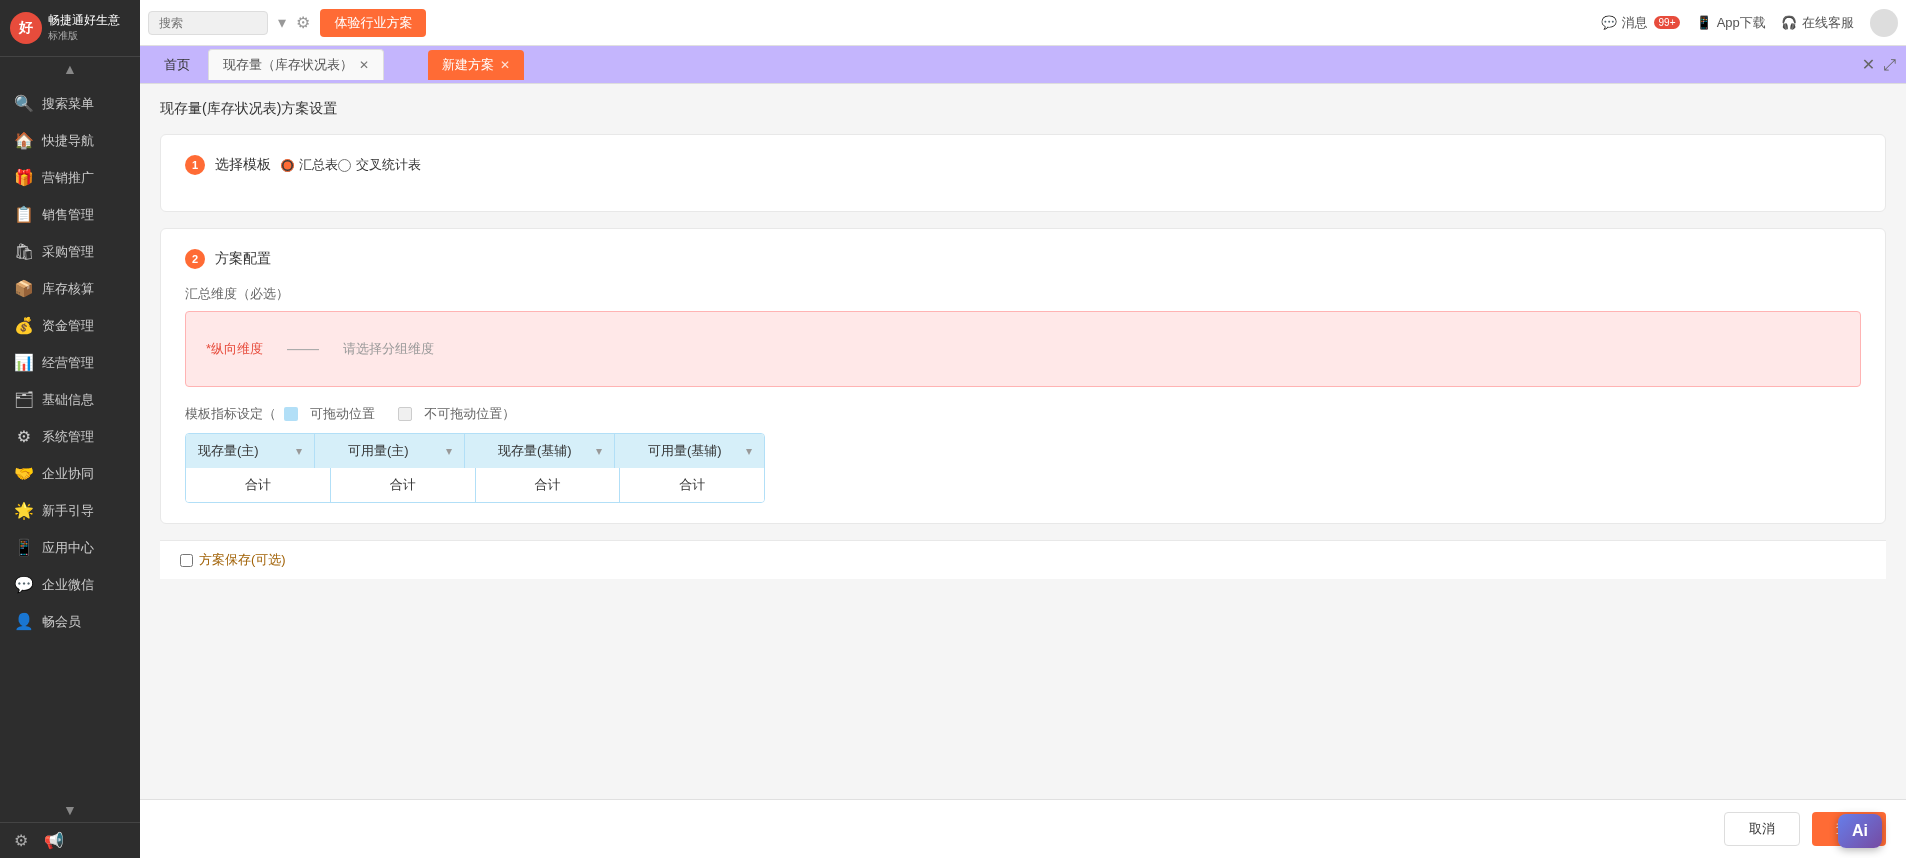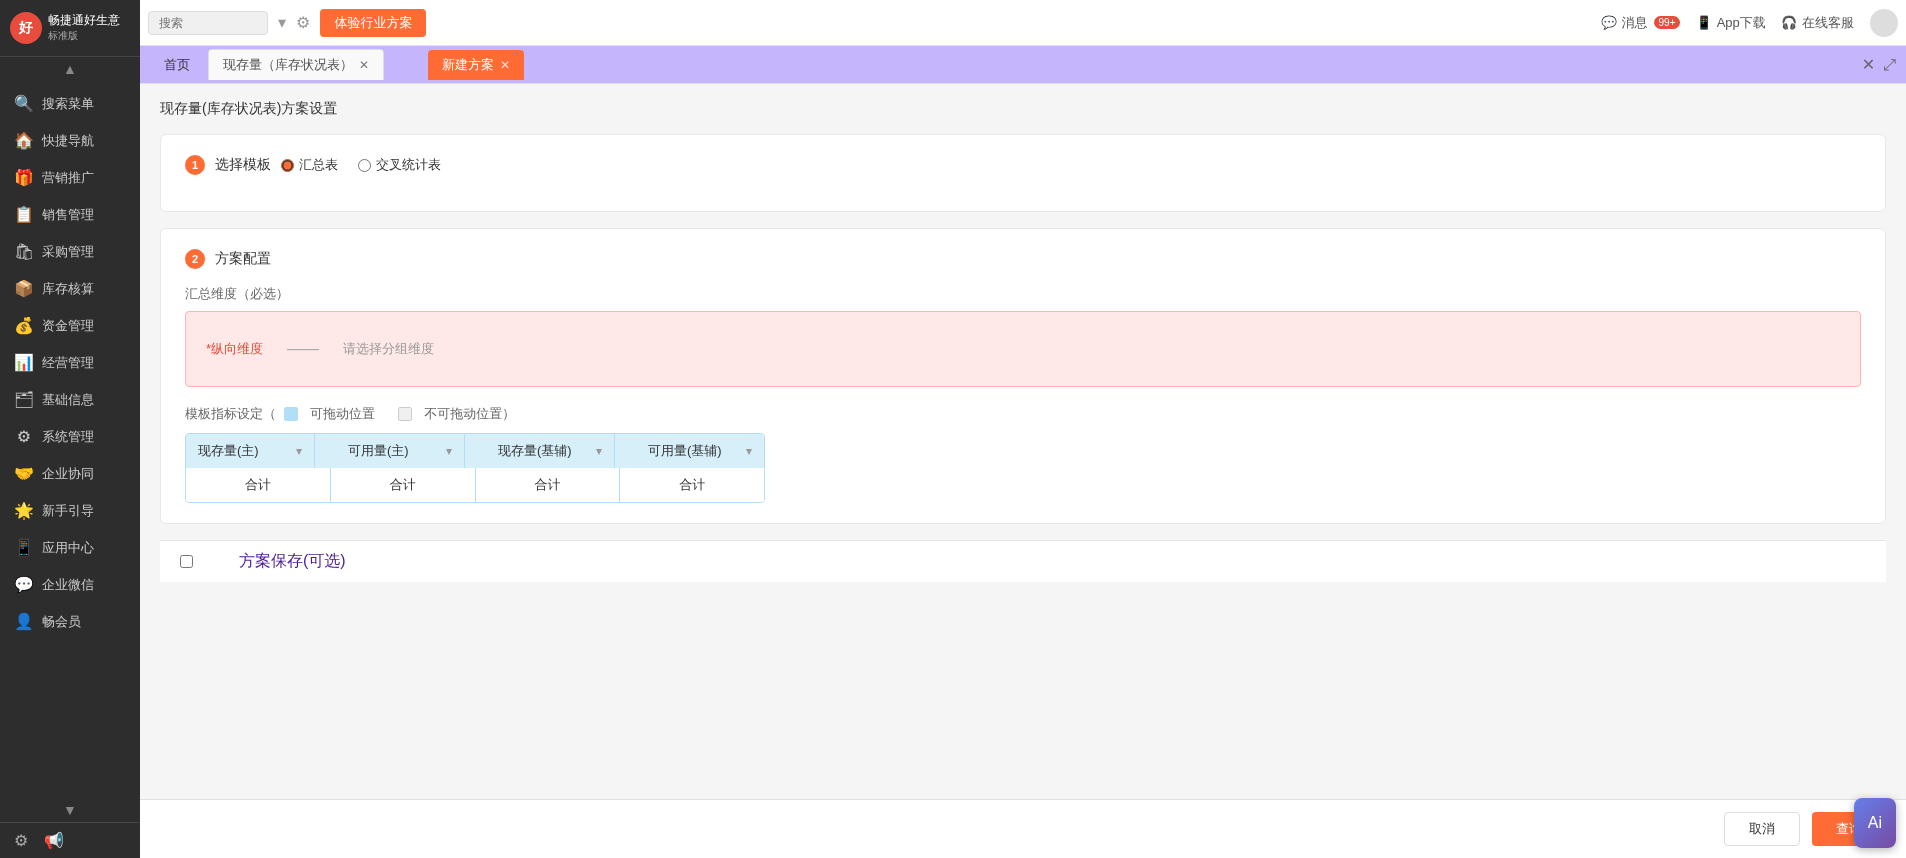--- a/index.html
+++ b/index.html
@@ -106,21 +106,21 @@
     }
     .section-header { display: flex; align-items: center; gap: 10px; margin-bottom: 16px; }
     .section-num {
       width: 20px; height: 20px; background: #ff6b35; color: white;
       border-radius: 50%; display: flex; align-items: center; justify-content: center;
       font-size: 11px; font-weight: bold; flex-shrink: 0;
     }
     .section-title { font-size: 14px; font-weight: 500; color: #333; }
 
     
-    .radio-group { display: flex; align-items: center; gap: 20px; }
+    .radio-group { display: flex; align-items: center; }
     .radio-label { display: flex; align-items: center; gap: 5px; cursor: pointer; font-size: 13px; color: #333; }
     .radio-input { accent-color: #ff6b35; }
 
     
     .dimension-label { font-size: 13px; color: #666; margin-bottom: 8px; }
     .dimension-box {
       background: #ffe8e8; border: 1px solid #ffb3b3; border-radius: 4px;
       padding: 28px 20px; display: flex; align-items: center; gap: 16px;
     }
     .dimension-required { color: #e74c3c; font-size: 13px; }
@@ -149,42 +149,42 @@
     .stat-col-body:last-child { border-right: none; }
     .stat-col-dropdown { color: #999; font-size: 12px; cursor: pointer; }
 
     
     .tips-section { margin-top: 10px; }
     .tip-item { font-size: 12px; color: #bbb; margin-bottom: 4px; }
 
     
     .save-section { display: flex; align-items: center; gap: 6px; padding: 10px 20px; background: #fff; border-top: 1px solid #e8e8e8; }
     .save-checkbox { accent-color: #ff6b35; }
-    .save-label { font-size: 16px; color: #4c1d95; margin-left: 40px; }
+    .save-label { font-size: 13px; color: #a16207; }
 
     
     .footer-bar {
       background: #fff; border-top: 1px solid #e0e0e0;
       padding: 12px 20px; display: flex; justify-content: flex-end; gap: 12px;
     }
     .btn-cancel {
       background: #fff; border: 1px solid #ddd; color: #333;
       padding: 7px 24px; border-radius: 4px; cursor: pointer; font-size: 13px;
     }
     .btn-query {
       background: #ff6b35; border: none; color: white;
       padding: 7px 24px; border-radius: 4px; cursor: pointer; font-size: 13px;
     }
 
     
     .ai-float {
-      position: fixed; bottom: 10px; right: 10px;
+      position: fixed; bottom: 10px; right: 24px;
       background: linear-gradient(135deg, #667eea, #764ba2);
-      color: white; border-radius: 8px; padding: 16px 14px;
-      font-size: 16px; font-weight: normal; cursor: pointer;
+      color: white; border-radius: 8px; padding: 8px 14px;
+      font-size: 16px; font-weight: bold; cursor: pointer;
       box-shadow: 0 2px 8px rgba(0,0,0,0.3);
     }
     .scroll-up, .scroll-down {
       width: 100%; text-align: center; padding: 4px;
       color: #888; cursor: pointer; font-size: 14px;
     }
   </style>
 </head>
 <body>
 

